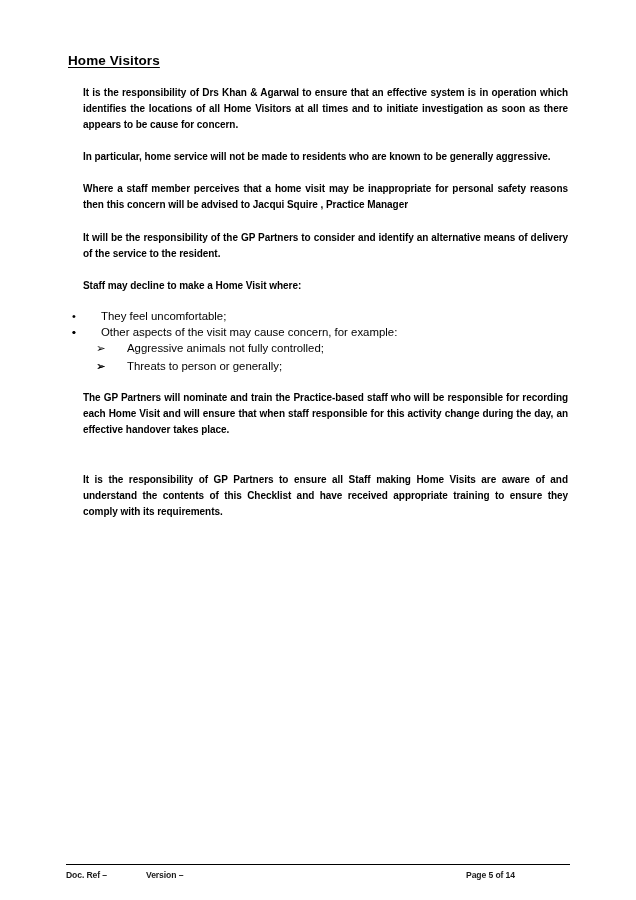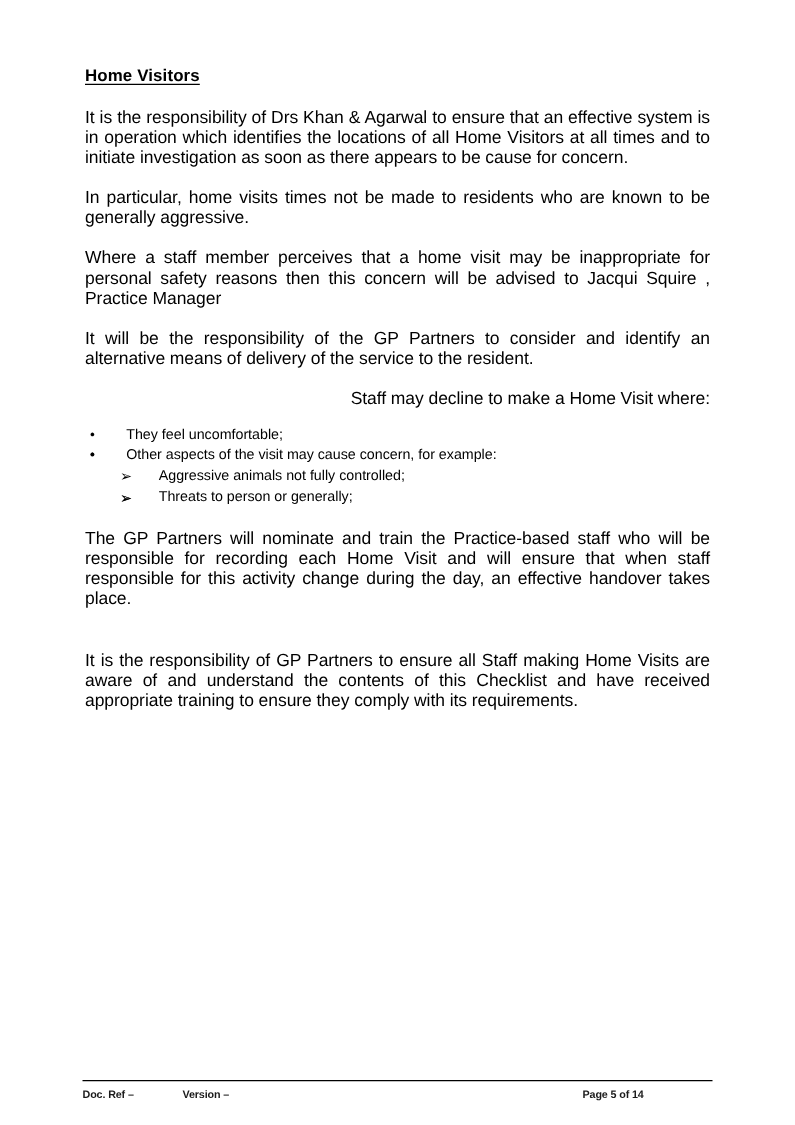--- a/index.html
+++ b/index.html
@@ -37,28 +37,29 @@
     line-height: 17px;
     margin: 0 0 16px 0;
     letter-spacing: 0.1px;
   }
   .doc-heading span.u {
     text-decoration: underline;
     text-underline-offset: 2px;
   }
 
   p.para {
-    font-size: 14px;
+    font-size: 10px;
     line-height: 16.1px;
-    margin: 0 0 16px 0;
+    margin: 0 0 16px 15px;
     text-align: justify;
     letter-spacing: -0.05px;
+    font-weight: bold;
   }
   p.para.left {
-    text-align: right;
+    text-align: left;
   }
   p.para.gap-big {
     margin-bottom: 34px;
   }
   p.para.lead {
     margin-bottom: 14px;
   }
 
   ul.bullets {
     list-style: none;
@@ -144,21 +145,21 @@
 
 <div class="page">
 
   <div class="content">
 
     <div class="doc-heading"><span class="u">Home Visitors</span></div>
 
     <p class="para">It is the responsibility of Drs Khan &amp; Agarwal  to ensure that an effective system is in operation which identifies the locations of all Home Visitors at all times and to initiate investigation as soon as there appears to be cause for concern.</p>
 
 
-    <p class="para">In particular, home visits times not be made to residents who are known to be generally aggressive.</p>
+    <p class="para">In particular, home service will not be made to residents who are known to be generally aggressive.</p>
 
     <p class="para">Where a staff member perceives that a home visit may be inappropriate for personal safety reasons then this concern will be advised to Jacqui Squire , Practice Manager</p>
 
     <p class="para">It will be the responsibility of the GP Partners  to consider and identify an alternative means of delivery of the service to the resident.</p>
 
     <p class="para left lead">Staff may decline to make a Home Visit where:</p>
 
     <ul class="bullets">
       <li><span class="mark">•</span><span>They feel uncomfortable;</span></li>
       <li><span class="mark">•</span></li>

